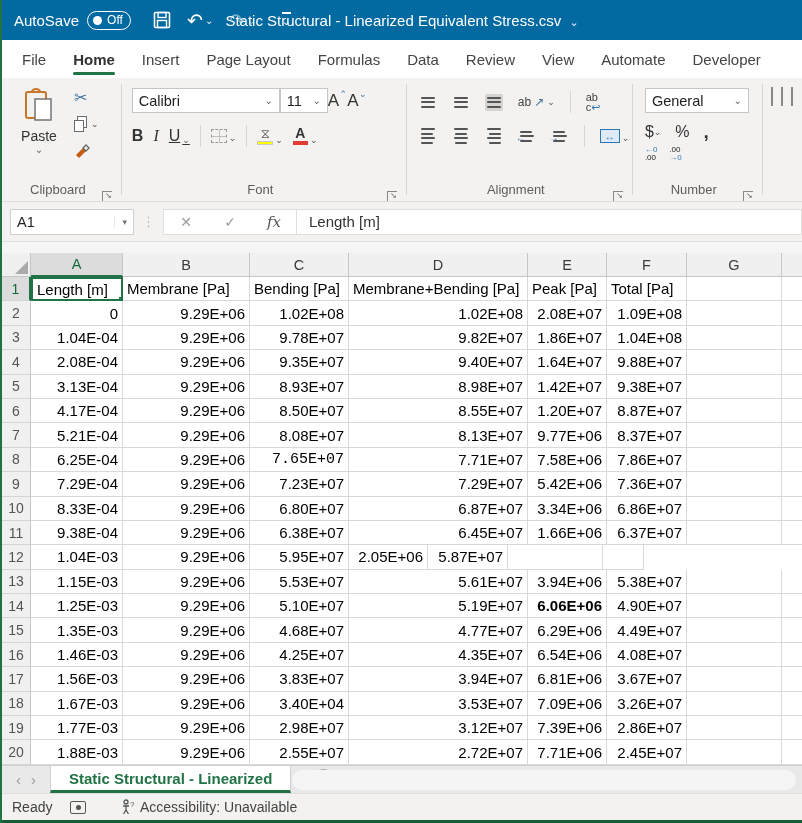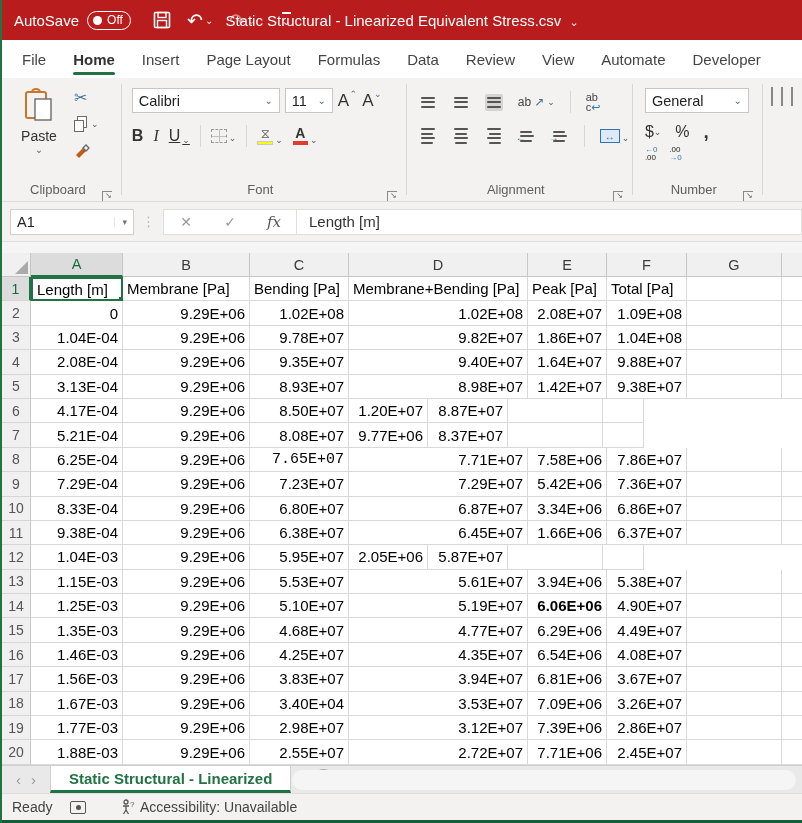--- a/index.html
+++ b/index.html
@@ -1,21 +1,21 @@
 <!DOCTYPE html>
 <html><head>
 <meta charset="utf-8">
 <style>
   * { margin:0; padding:0; box-sizing:border-box; }
   html,body { width:802px; height:823px; overflow:hidden; background:#fff;
     font-family:"Liberation Sans", sans-serif; -webkit-font-smoothing:antialiased; }
   body { border-left:2px solid #217346; position:relative; }
 
   
-  .titlebar { height:40px; background:#b91c1c; display:flex; align-items:center; color:#fff; padding-left:12px; }
+  .titlebar { height:40px; background:#0369a1; display:flex; align-items:center; color:#fff; padding-left:12px; }
   .autosave { display:flex; align-items:center; gap:8px; font-size:15px; }
   .toggle { width:44px; height:19px; border:1.5px solid #fff; border-radius:10px; display:flex; align-items:center; padding:0 5px; gap:5px; cursor:pointer; }
   .toggle .knob { width:9px; height:9px; border-radius:50%; background:#fff; }
   .toggle .tlabel { font-size:12px; }
   .qat { display:flex; align-items:center; margin-left:22px; gap:16px; }
   .qat .btn { display:flex; align-items:center; gap:2px; cursor:pointer; }
   .glyph { font-size:19px; line-height:1; }
   .chev { font-size:10px; opacity:.9; }
   .dim { opacity:.45; }
   .qat-custom { display:flex; flex-direction:column; align-items:center; margin-left:10px; cursor:pointer; }
@@ -45,21 +45,21 @@
   .clip-mini { position:absolute; left:72px; top:10px; display:flex; flex-direction:column; gap:9px; }
   .mini-btn { display:flex; align-items:center; gap:3px; cursor:pointer; height:18px; }
   .scissors { color:#41719C; font-size:16px; }
   .copy-ic { position:relative; width:14px; height:16px; }
   .copy-ic i, .copy-ic b { position:absolute; border:1px solid #6b6b6b; background:#fff; width:10px; height:12px; }
   .copy-ic i { left:3px; top:0; }
   .copy-ic b { left:0; top:4px; }
   .mini-chev { font-size:9px; color:#555; }
 
   .grp-font { width:290px; padding-left:10px; }
-  .font-row1 { display:flex; align-items:center; gap:5px; margin-top:2px; }
+  .font-row1 { display:flex; align-items:center; margin-top:2px; }
   .selbox { background:#fff; border:1px solid #C8C6C4; height:25px; display:flex; align-items:center; justify-content:space-between; padding:0 6px; font-size:14.5px; color:#222; cursor:pointer; }
   .selbox .chev { color:#555; font-size:10px; margin-left:6px; }
   .fname { width:148px; }
   .fsize { width:48px; }
   .fgrow { font-size:17px; color:#333; cursor:pointer; position:relative; padding-right:8px; }
   .fgrow sup { font-size:9px; color:#2E75B6; position:absolute; top:-2px; right:0; }
   .font-row2 { display:flex; align-items:center; gap:10px; margin-top:12px; }
   .fbtn { cursor:pointer; color:#333; font-size:16px; display:flex; align-items:flex-end; gap:2px; }
   .b { font-weight:bold; }
   .i { font-style:italic; font-family:"Liberation Serif", serif; }
@@ -472,30 +472,32 @@
       <div class="cell" style="width: 79px;">1.42E+07</div>
       <div class="cell" style="width: 80px;">9.38E+07</div>
       <div class="cell" style="width: 95px;"></div>
       <div class="cell" style="width: 41px;"></div>
     </div>
     <div class="grow">
       <div class="rhdr">6</div>
       <div class="cell" style="width: 92px;">4.17E-04</div>
       <div class="cell" style="width: 127px;">9.29E+06</div>
       <div class="cell" style="width: 99px;">8.50E+07</div>
+      <div class="cell" style="width: 179px;">8.55E+07</div>
       <div class="cell" style="width: 79px;">1.20E+07</div>
       <div class="cell" style="width: 80px;">8.87E+07</div>
       <div class="cell" style="width: 95px;"></div>
       <div class="cell" style="width: 41px;"></div>
     </div>
     <div class="grow">
       <div class="rhdr">7</div>
       <div class="cell" style="width: 92px;">5.21E-04</div>
       <div class="cell" style="width: 127px;">9.29E+06</div>
       <div class="cell" style="width: 99px;">8.08E+07</div>
+      <div class="cell" style="width: 179px;">8.13E+07</div>
       <div class="cell" style="width: 79px;">9.77E+06</div>
       <div class="cell" style="width: 80px;">8.37E+07</div>
       <div class="cell" style="width: 95px;"></div>
       <div class="cell" style="width: 41px;"></div>
     </div>
     <div class="grow">
       <div class="rhdr">8</div>
       <div class="cell" style="width: 92px;">6.25E-04</div>
       <div class="cell" style="width: 127px;">9.29E+06</div>
       <div class="cell" style="width: 99px; font-family: Liberation Mono, monospace;">7.65E+07</div>

